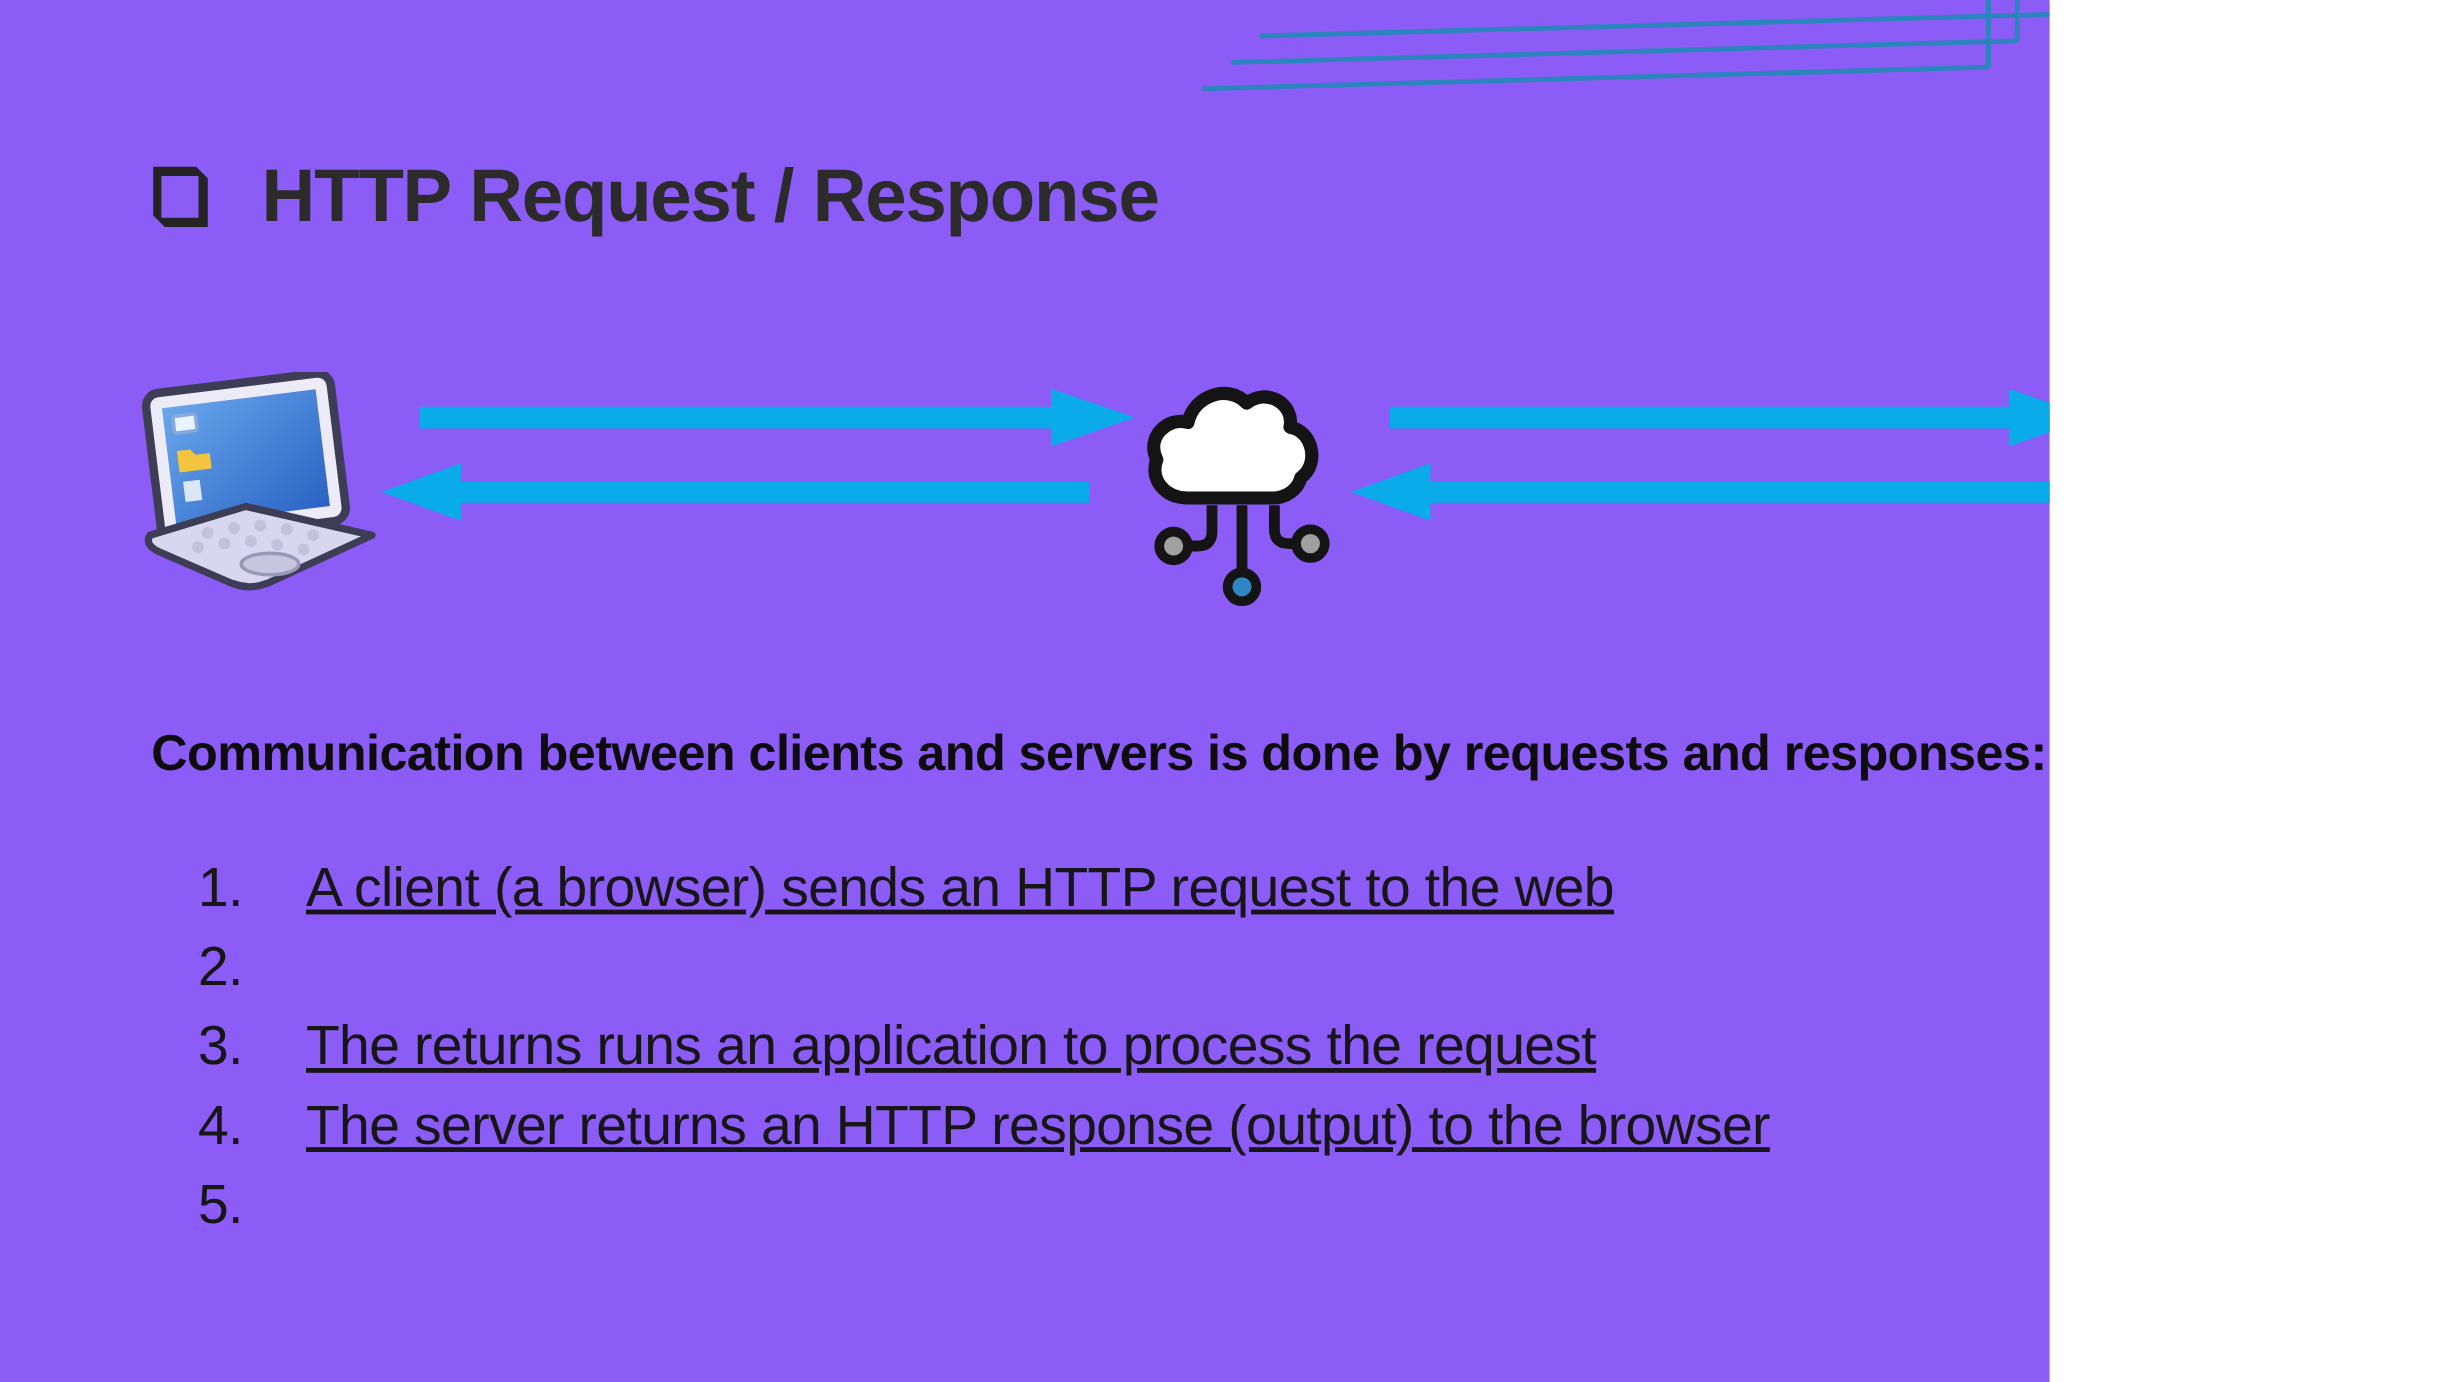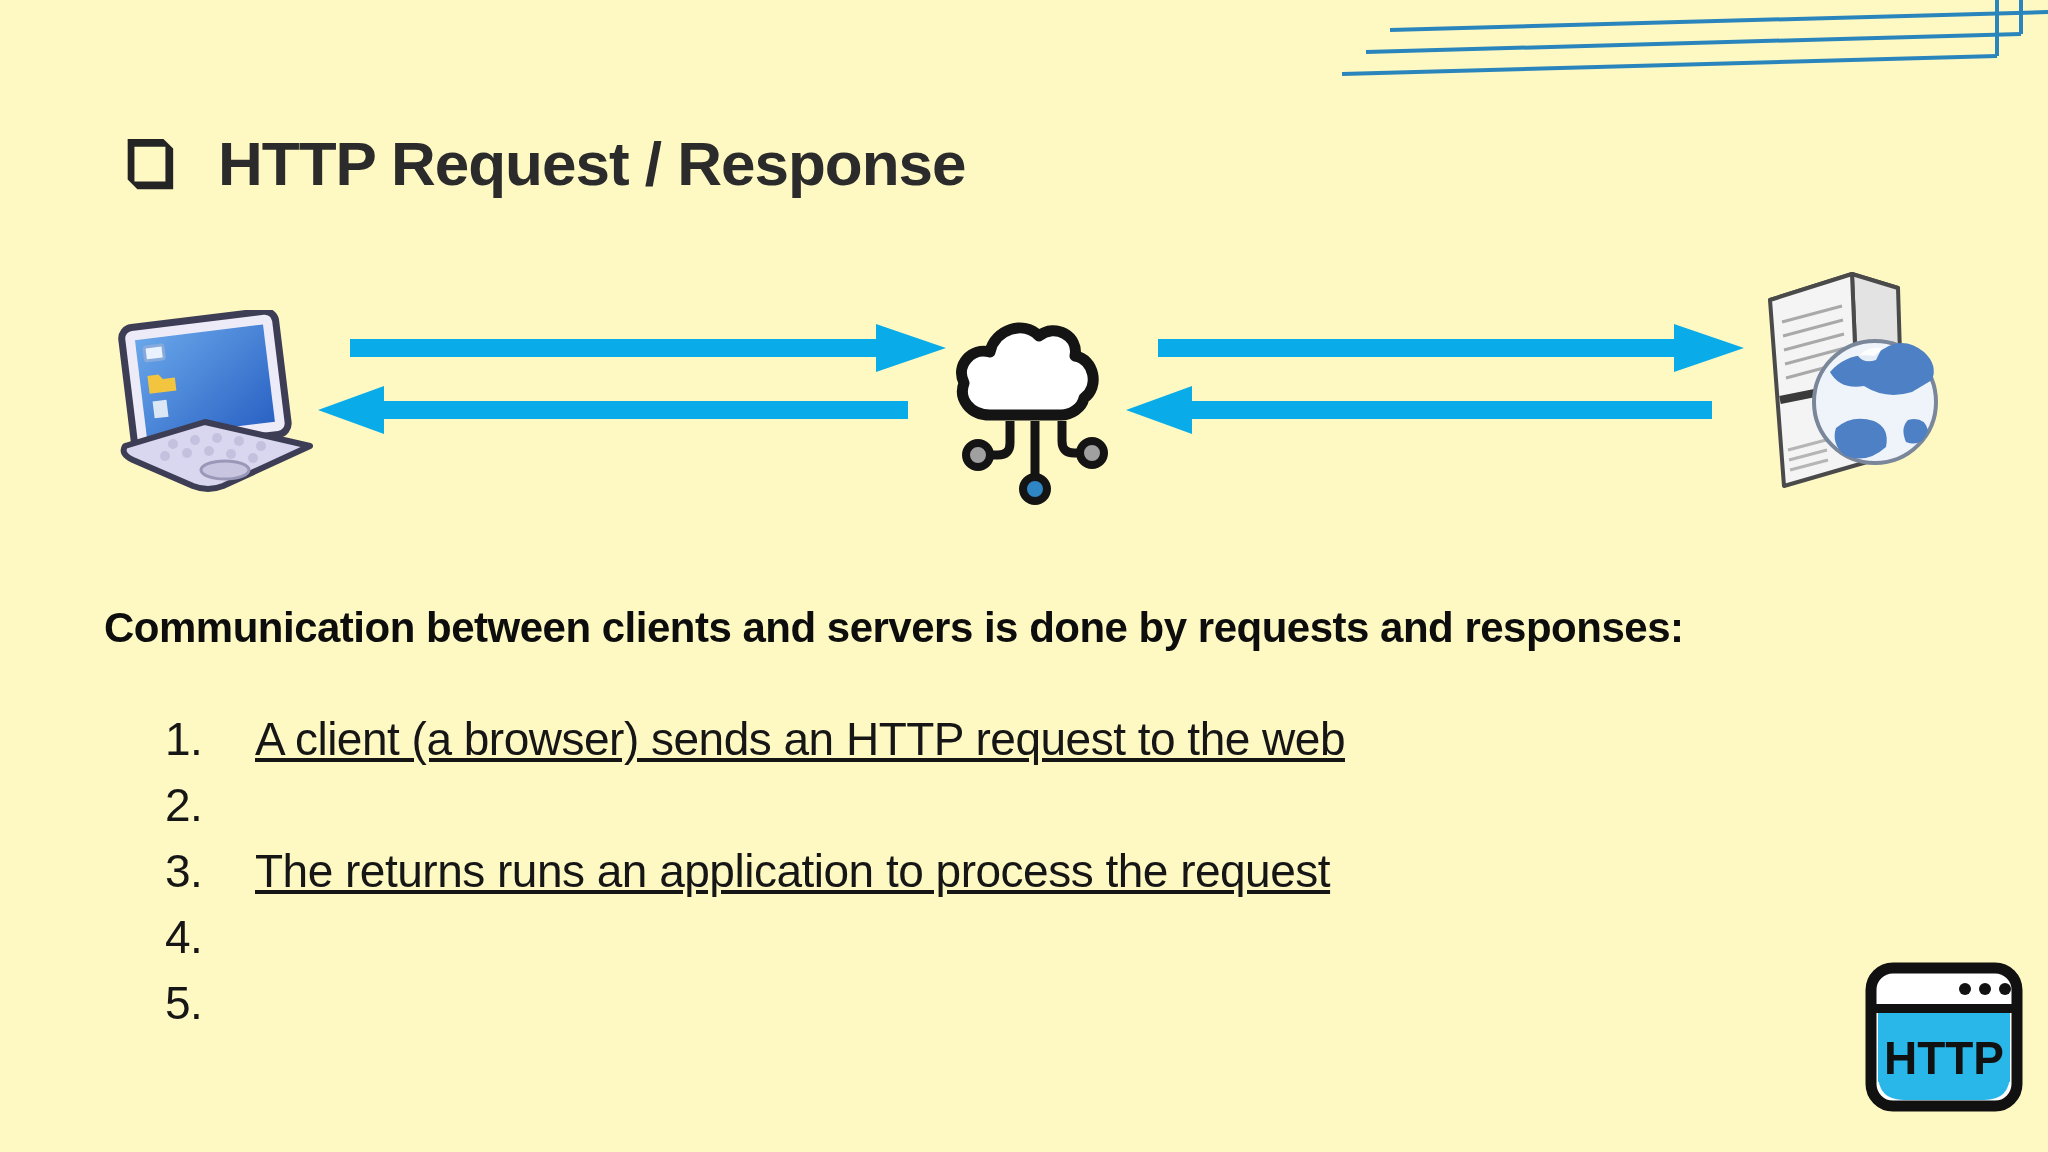--- a/index.html
+++ b/index.html
@@ -1,17 +1,17 @@
 <!DOCTYPE html>
 <html style="--c-arrow: #09ACE8; --c-decor: #2A85BD; --c-badge: #29B7EA; --c-title_text: #2B2B2B; --c-body_text: #141414; --c-cloud_node_blue: #2F86C4; --c-cloud_node_gray: #A0A0A0;"><head>
 <meta charset="utf-8">
 <style>
   html,body{margin:0;padding:0;background:#fff;}
   #slide{
-    position:relative;width:2048px;height:1152px;background:#fef9c3;overflow:hidden;
+    position:relative;width:1708px;height:1152px;background:#8b5cf6;overflow:hidden;
     font-family:"Liberation Sans",sans-serif;color:var(--c-body_text,#111);
   }
   
   .decor{position:absolute;top:0;right:0;width:720px;height:92px;}
   .decor line{stroke:var(--c-decor,#2A85BD);stroke-width:4;}
   
   .title-row{position:absolute;left:118px;top:128px;display:flex;align-items:center;gap:40px;}
   .bullet{width:60px;height:60px;flex:0 0 auto;margin-top:4px;}
   h1.title{
     margin:0;font-size:62px;font-weight:bold;letter-spacing:-1px;
@@ -23,21 +23,21 @@
   .laptop{left:103px;top:310px;width:218px;height:192px;}
   .cloud{left:948px;top:303px;width:165px;height:212px;}
   .server{left:1740px;top:260px;width:208px;height:238px;}
   .arrow polygon{fill:var(--c-arrow,#09ACE8);}
   .a1{left:350px;top:324px;width:596px;height:48px;}
   .a2{left:318px;top:386px;width:590px;height:48px;}
   .a3{left:1158px;top:324px;width:586px;height:48px;}
   .a4{left:1126px;top:386px;width:586px;height:48px;}
   
   .lead{
-    position:absolute;left:104px;top:604px;margin:0;width:1800px;
+    position:absolute;left:126px;top:604px;margin:0;width:1800px;
     font-size:42px;font-weight:bold;letter-spacing:-0.5px;color:#0d0d0d;white-space:nowrap;
   }
   
   .steps{position:absolute;left:165px;top:706px;margin:0;padding:0;list-style:none;}
   .steps li{display:flex;height:66px;align-items:center;font-size:46px;letter-spacing:-0.5px;color:#161616;}
   .steps .num{width:52px;flex:0 0 auto;margin-right:38px;}
   .steps .txt{white-space:nowrap;text-decoration:underline;}
   
   .badge{position:absolute;left:1865px;top:962px;width:158px;height:150px;}
   .badge .body-fill{fill:var(--c-badge,#29B7EA);}
@@ -163,20 +163,21 @@
     </li>
     <li>
       <span class="num">2.</span>
     </li>
     <li>
       <span class="num">3.</span>
       <span class="txt">The returns runs an application to process the request</span>
     </li>
     <li>
       <span class="num">4.</span>
+      <span class="txt">The server returns an HTTP response (output) to the browser</span>
     </li>
     <li>
       <span class="num">5.</span>
     </li>
   </ol>
 
   <svg class="badge" viewBox="0 0 158 150">
     <rect x="6" y="6" width="146" height="138" rx="22" fill="#ffffff" stroke="#111111" stroke-width="11"></rect>
     <rect x="13" y="50" width="132" height="70" class="body-fill"></rect>
     <path d="M13,112 v-8 h132 v8 q0,26 -26,26 h-80 q-26,0 -26,-26 z" class="body-fill"></path>

